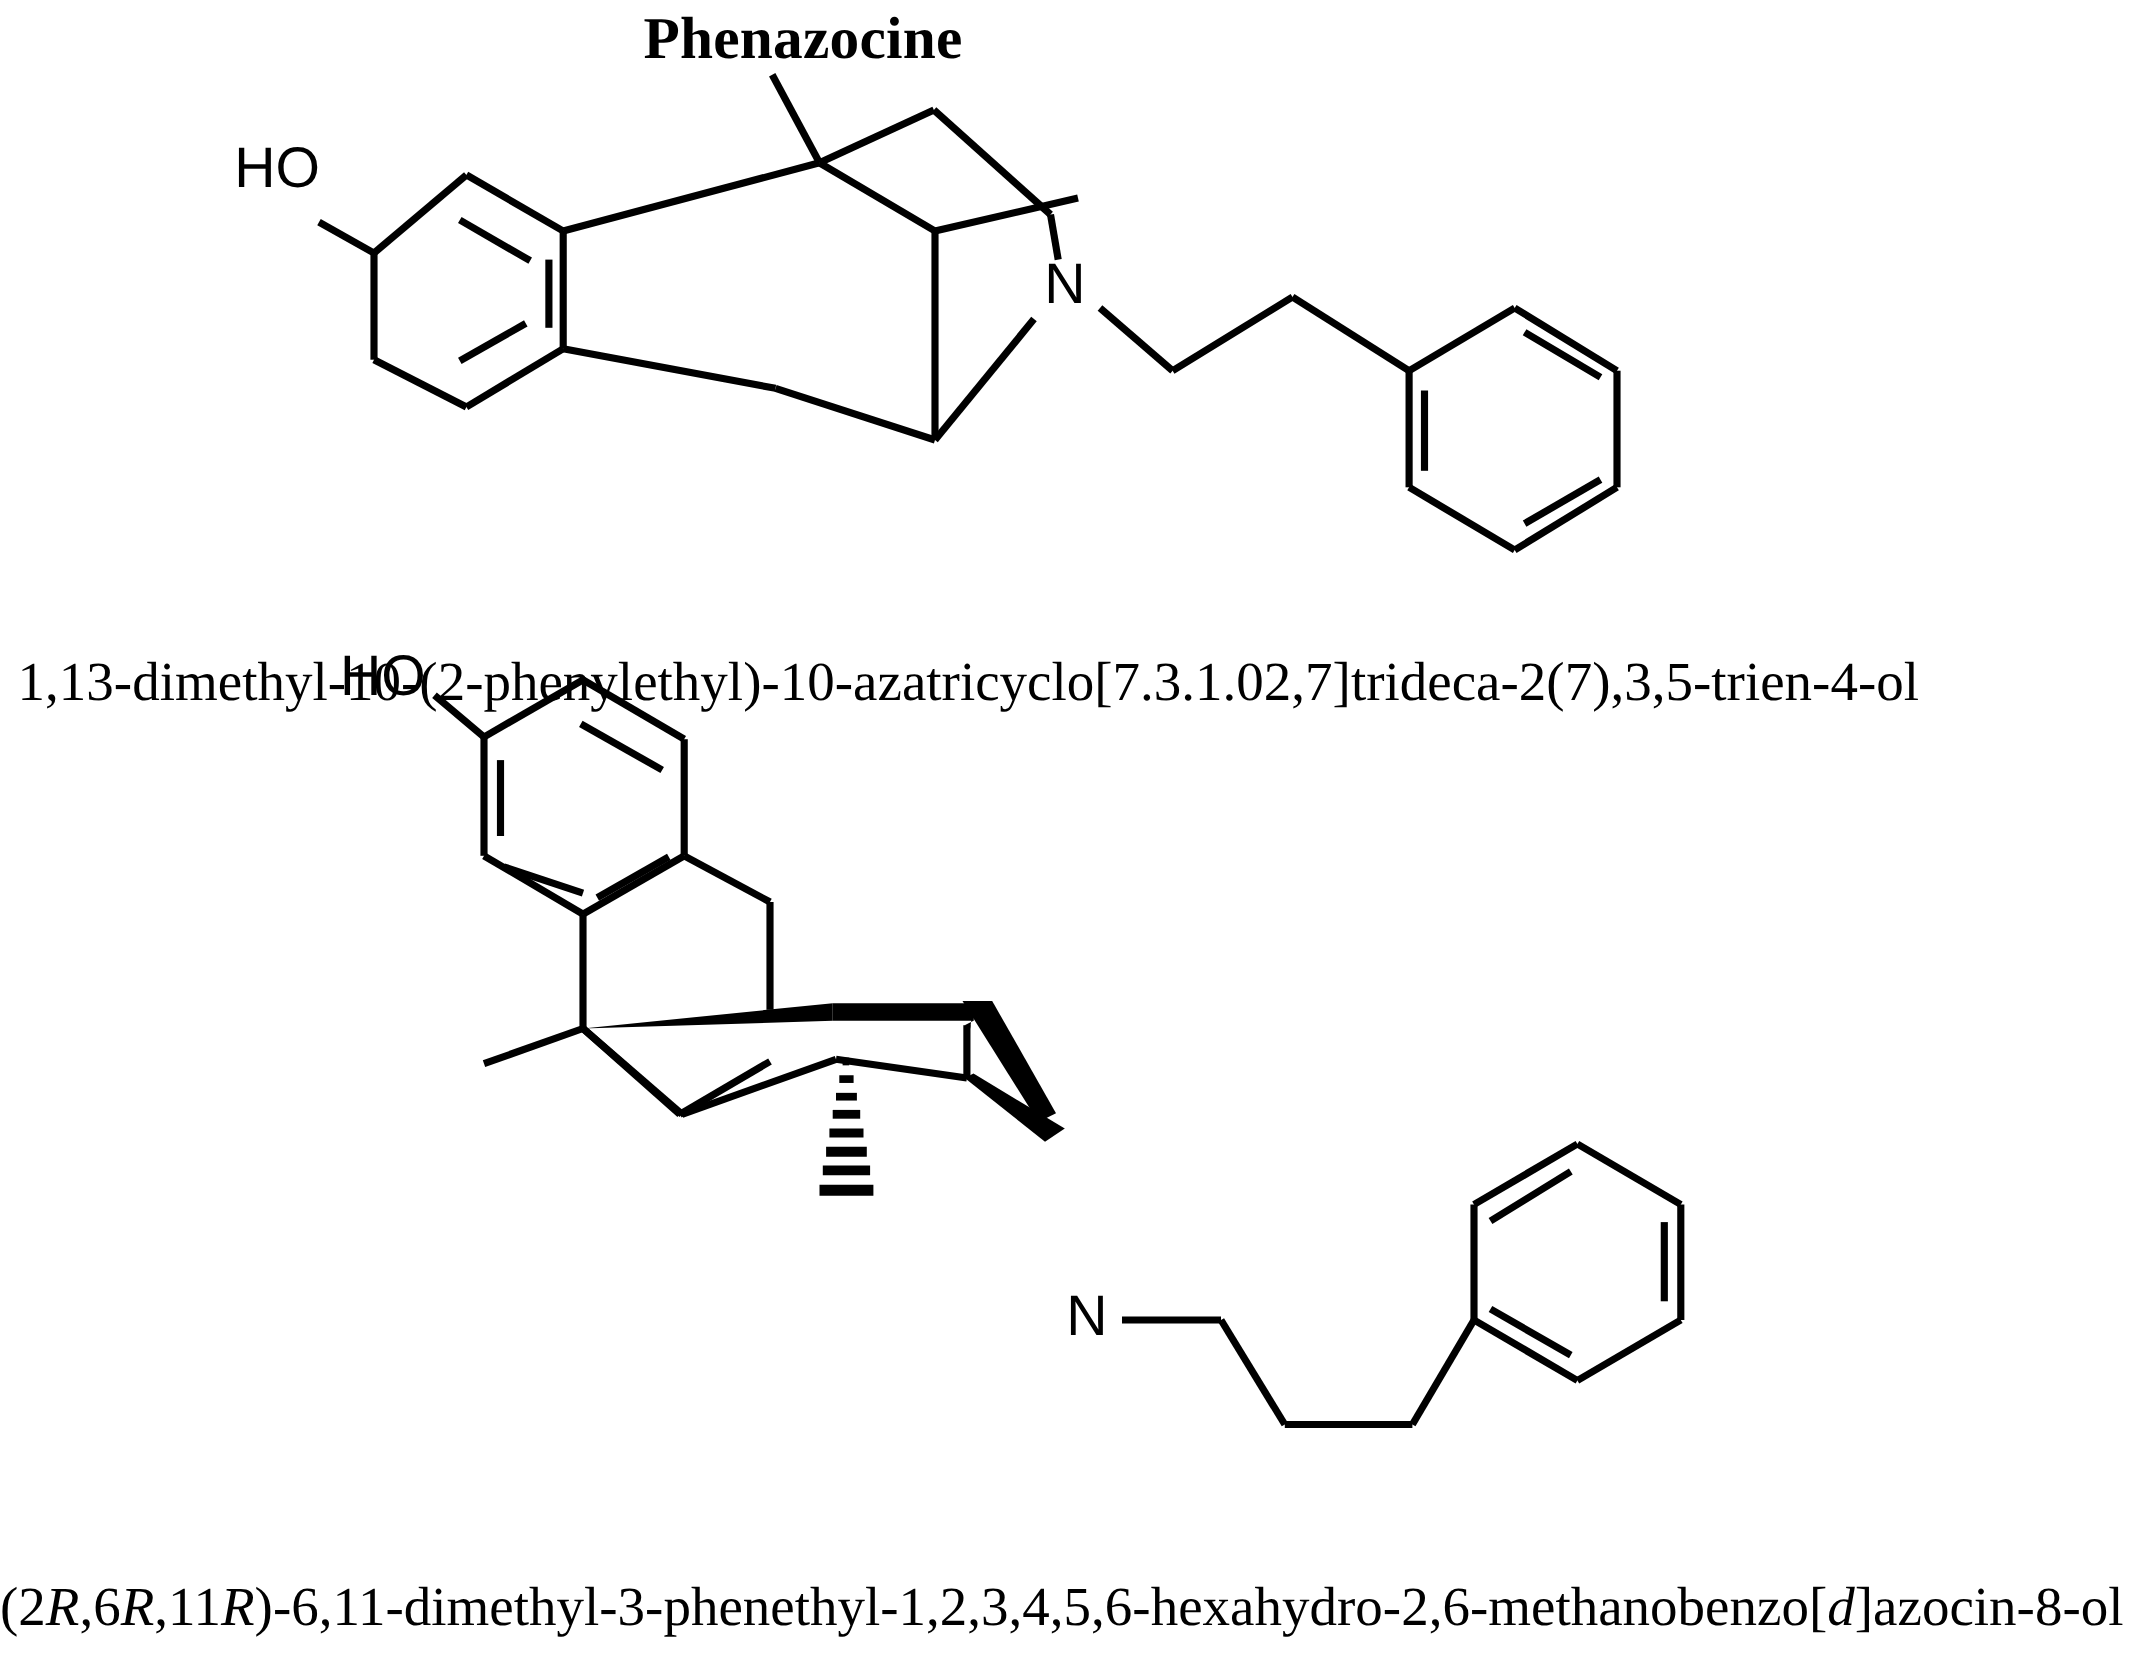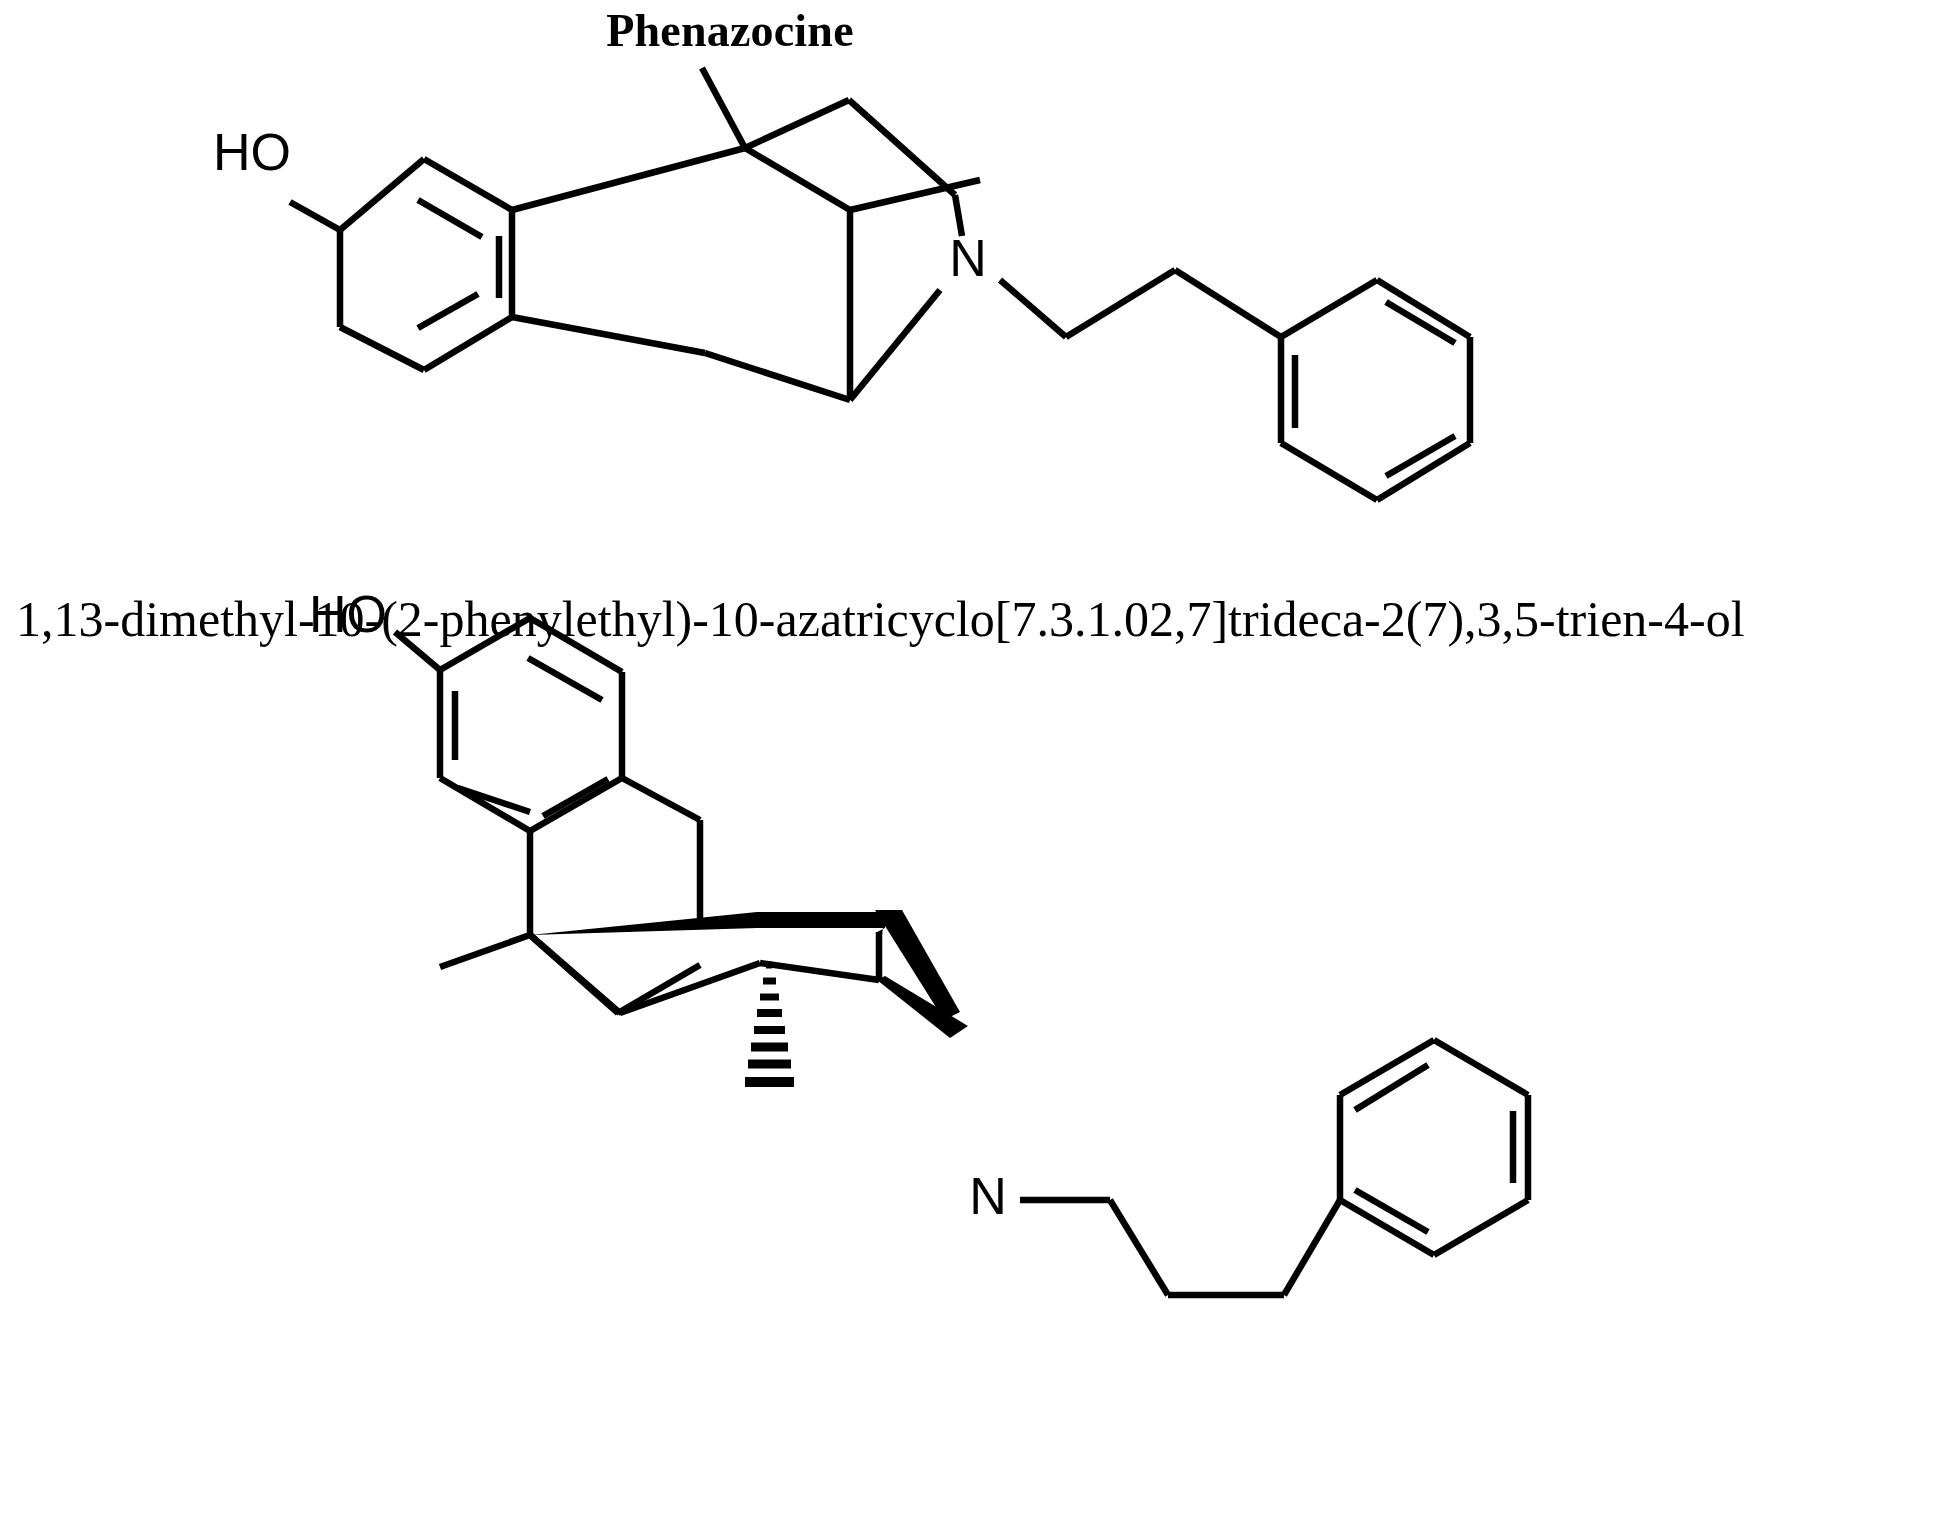--- a/index.html
+++ b/index.html
@@ -22,21 +22,21 @@
     height: 1526px;
     background: #ffffff;
   }
   .title {
     position: absolute;
     left: 0;
     top: 4px;
     width: 1460px;
     text-align: center;
     font-weight: bold;
-    font-size: 46px;
+    font-size: 54px;
     letter-spacing: 0.2px;
     font-family: "Liberation Serif", "DejaVu Serif", serif;
   }
   .caption {
     position: absolute;
     font-size: 50px;
     line-height: 1.05;
     white-space: nowrap;
     font-family: "Liberation Serif", "DejaVu Serif", serif;
   }
@@ -213,14 +213,17 @@
         <path class="bond" d="M 1528,640 L 1434,695"></path>
         <path class="bond" d="M 1434,695 L 1340,640"></path>
 
         <path class="bond-in" d="M 1355,550 L 1428,505"></path>
         <path class="bond-in" d="M 1513,551 L 1513,623"></path>
         <path class="bond-in" d="M 1355,630 L 1428,672"></path>
       </g>
     </svg>
   </div>
 
+  <div class="caption" id="caption-2">
+    <span>(2</span><i>R</i><span>,6</span><i>R</i><span>,11</span><i>R</i><span>)-6,11-dimethyl-3-phenethyl-1,2,3,4,5,6-hexahydro-2,6-methanobenzo[</span><i>d</i><span>]azocin-8-ol</span>
+  </div>
 
 </div>
 
 </body></html>

